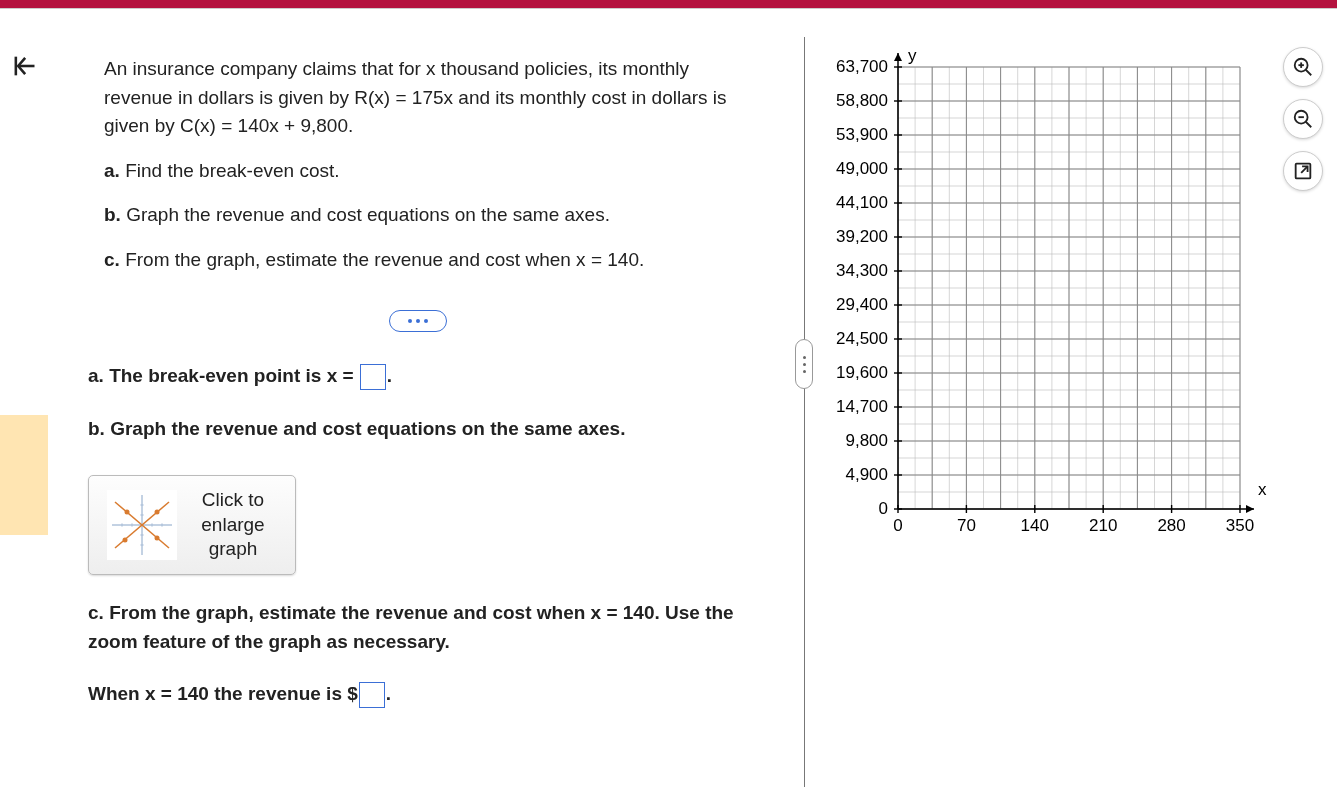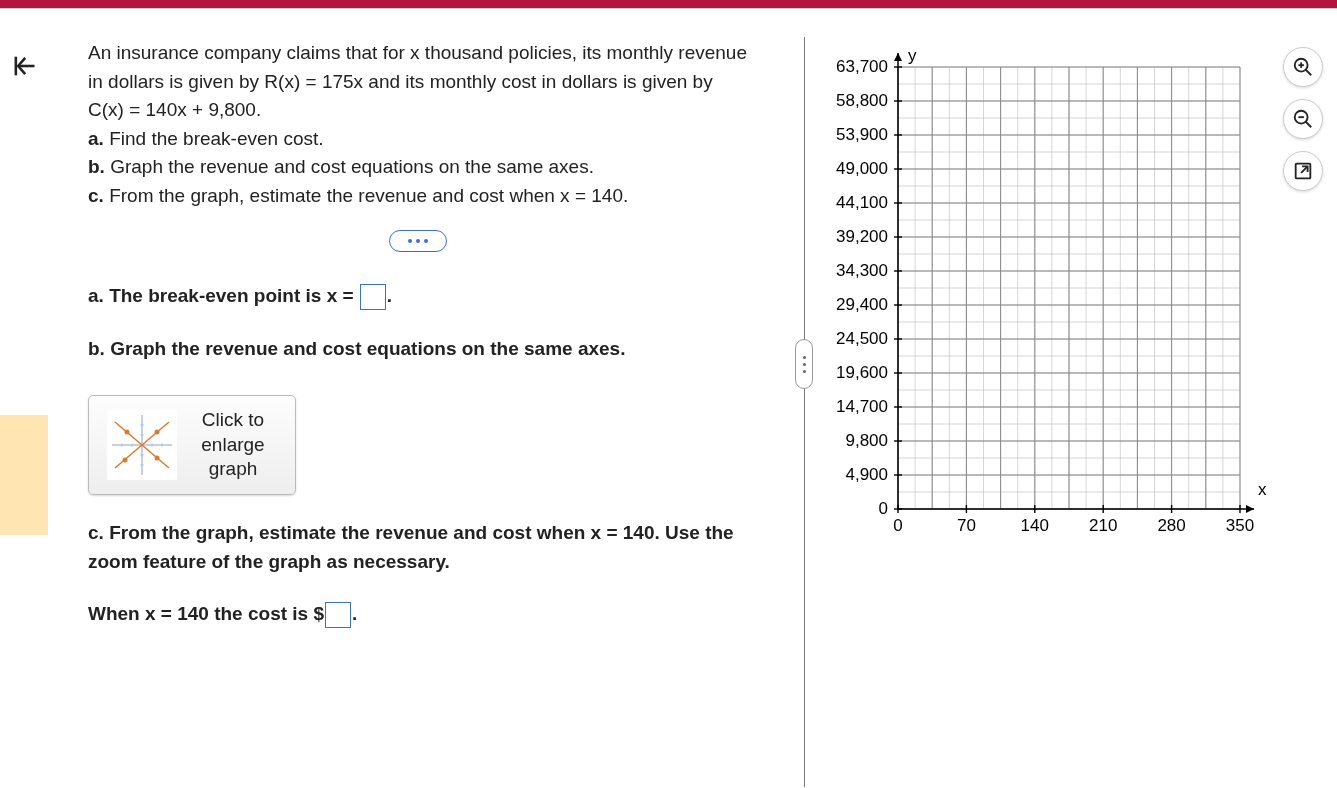--- a/index.html
+++ b/index.html
@@ -53,21 +53,21 @@
       height: 120px;
       background: #ffe5b2;
     }
     .content {
       flex: 1;
       padding: 30px 20px 20px 40px;
       line-height: 1.5;
       position: relative;
       max-width: 720px;
     }
-    .question p { margin: 0; }
+    .question p { margin: 16px; }
     .pill {
       display: inline-flex;
       align-items: center;
       justify-content: center;
       width: 58px;
       height: 22px;
       border: 1.5px solid #3b6fd6;
       border-radius: 12px;
       margin: 20px auto 0 auto;
       cursor: pointer;
@@ -229,24 +229,24 @@
           <circle cx="50" cy="48" r="2.5" fill="#d97b2f"></circle>
         </svg>
       </div>
       <div class="txt">Click to enlarge graph</div>
     </div>
 
     <div class="answer-line">
       <b>c.</b><span> From the graph, estimate the revenue and cost when x = 140. Use the zoom feature of the graph as necessary.</span>
     </div>
 
-
     <div class="answer-line">
-      <span>When x = 140 the cost is $</span><span class="blank-box"></span><span>.</span>
-    </div>
+      <span>When x = 140 the revenue is $</span><span class="blank-box"></span><span>.</span>
+    </div>
+
   </div>
 
   <div class="divider"></div>
   <div class="divider-handle">
     <div class="divider-handle-inner">
       <span class="d"></span>
         <span class="d"></span>
         <span class="d"></span>
     </div>
   </div>

